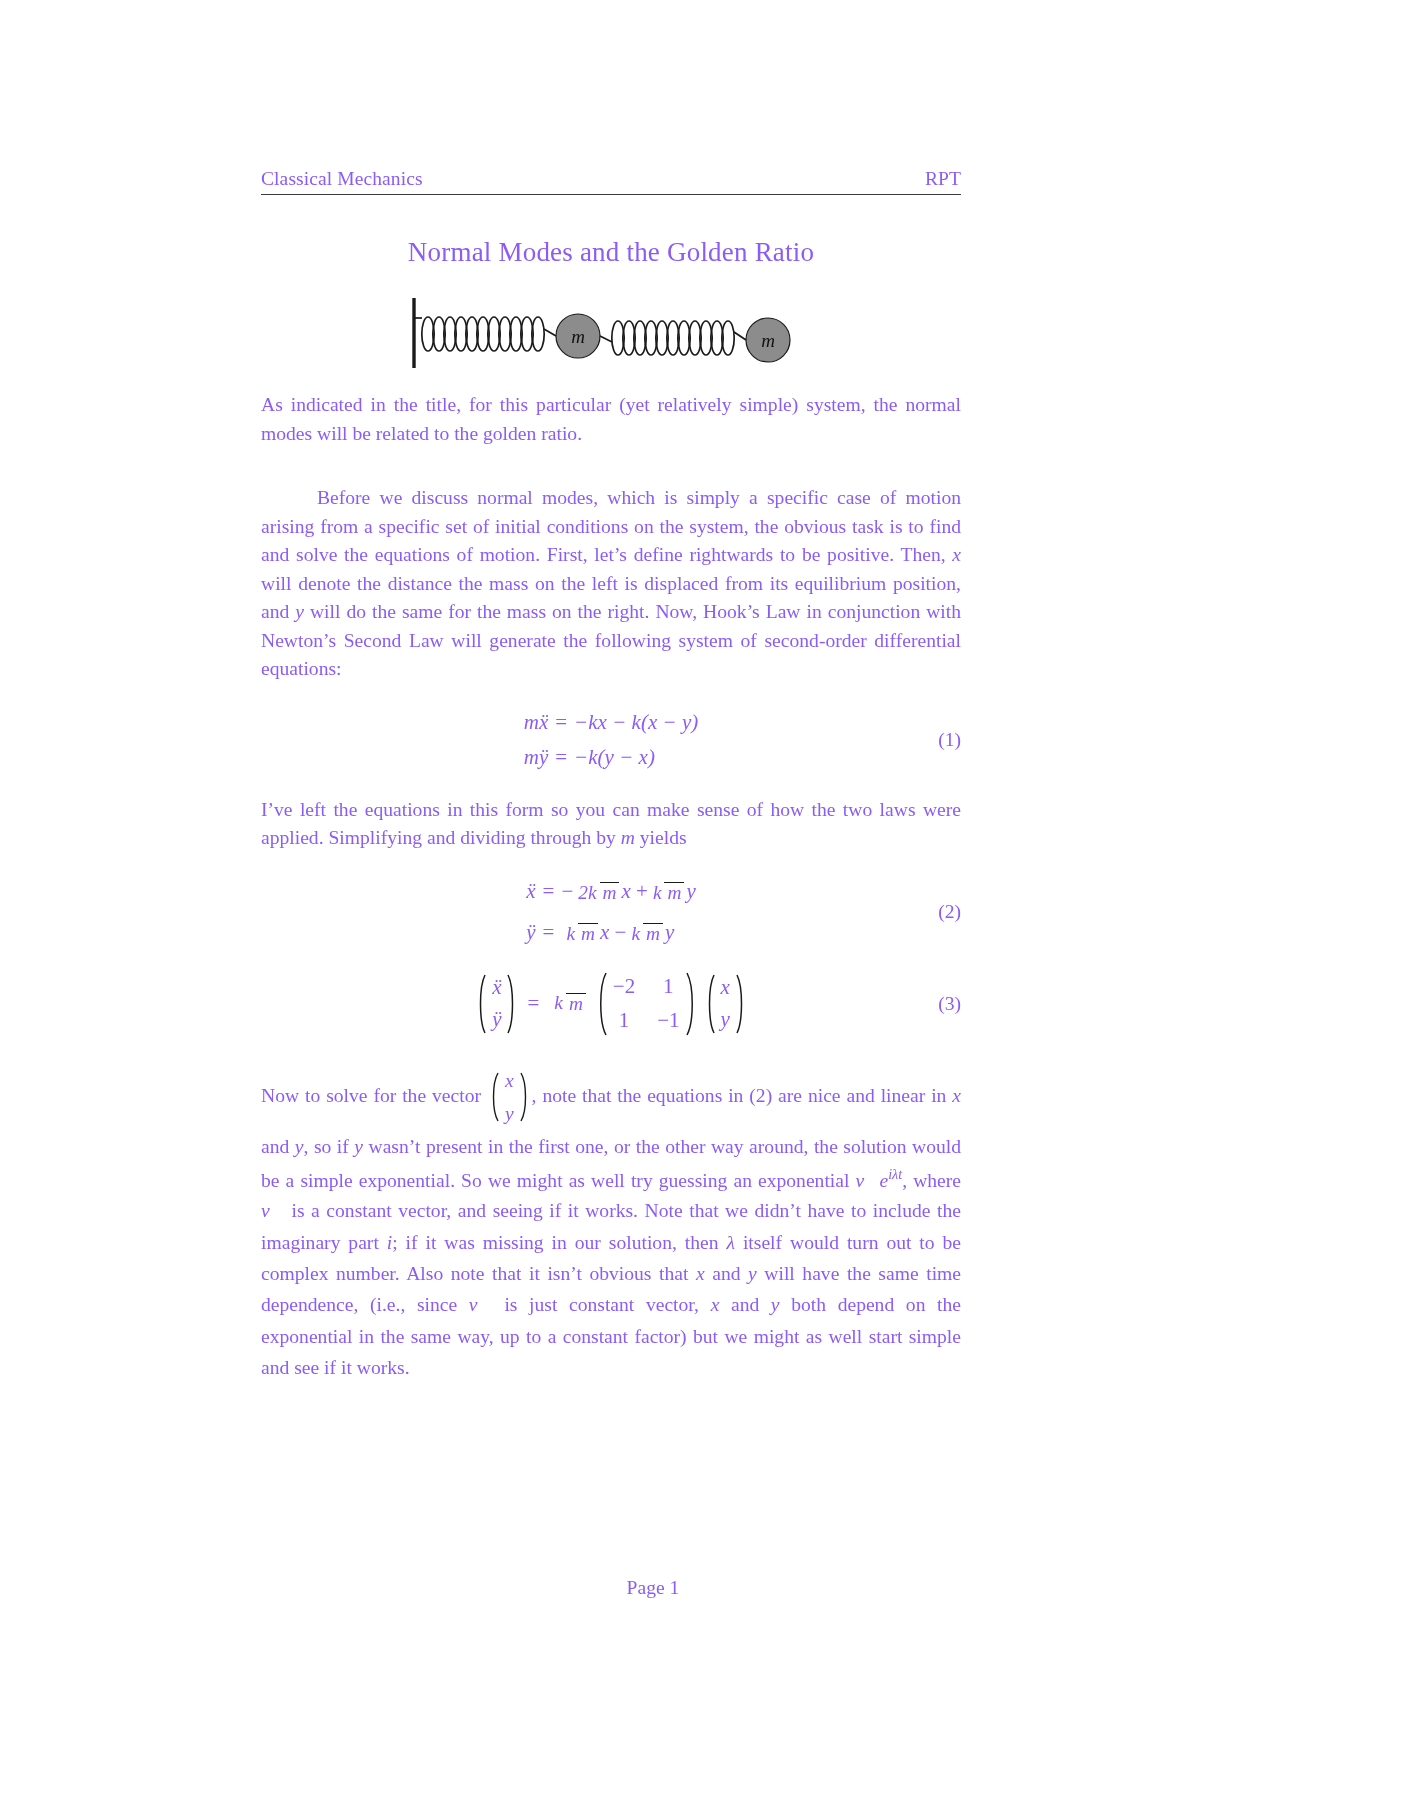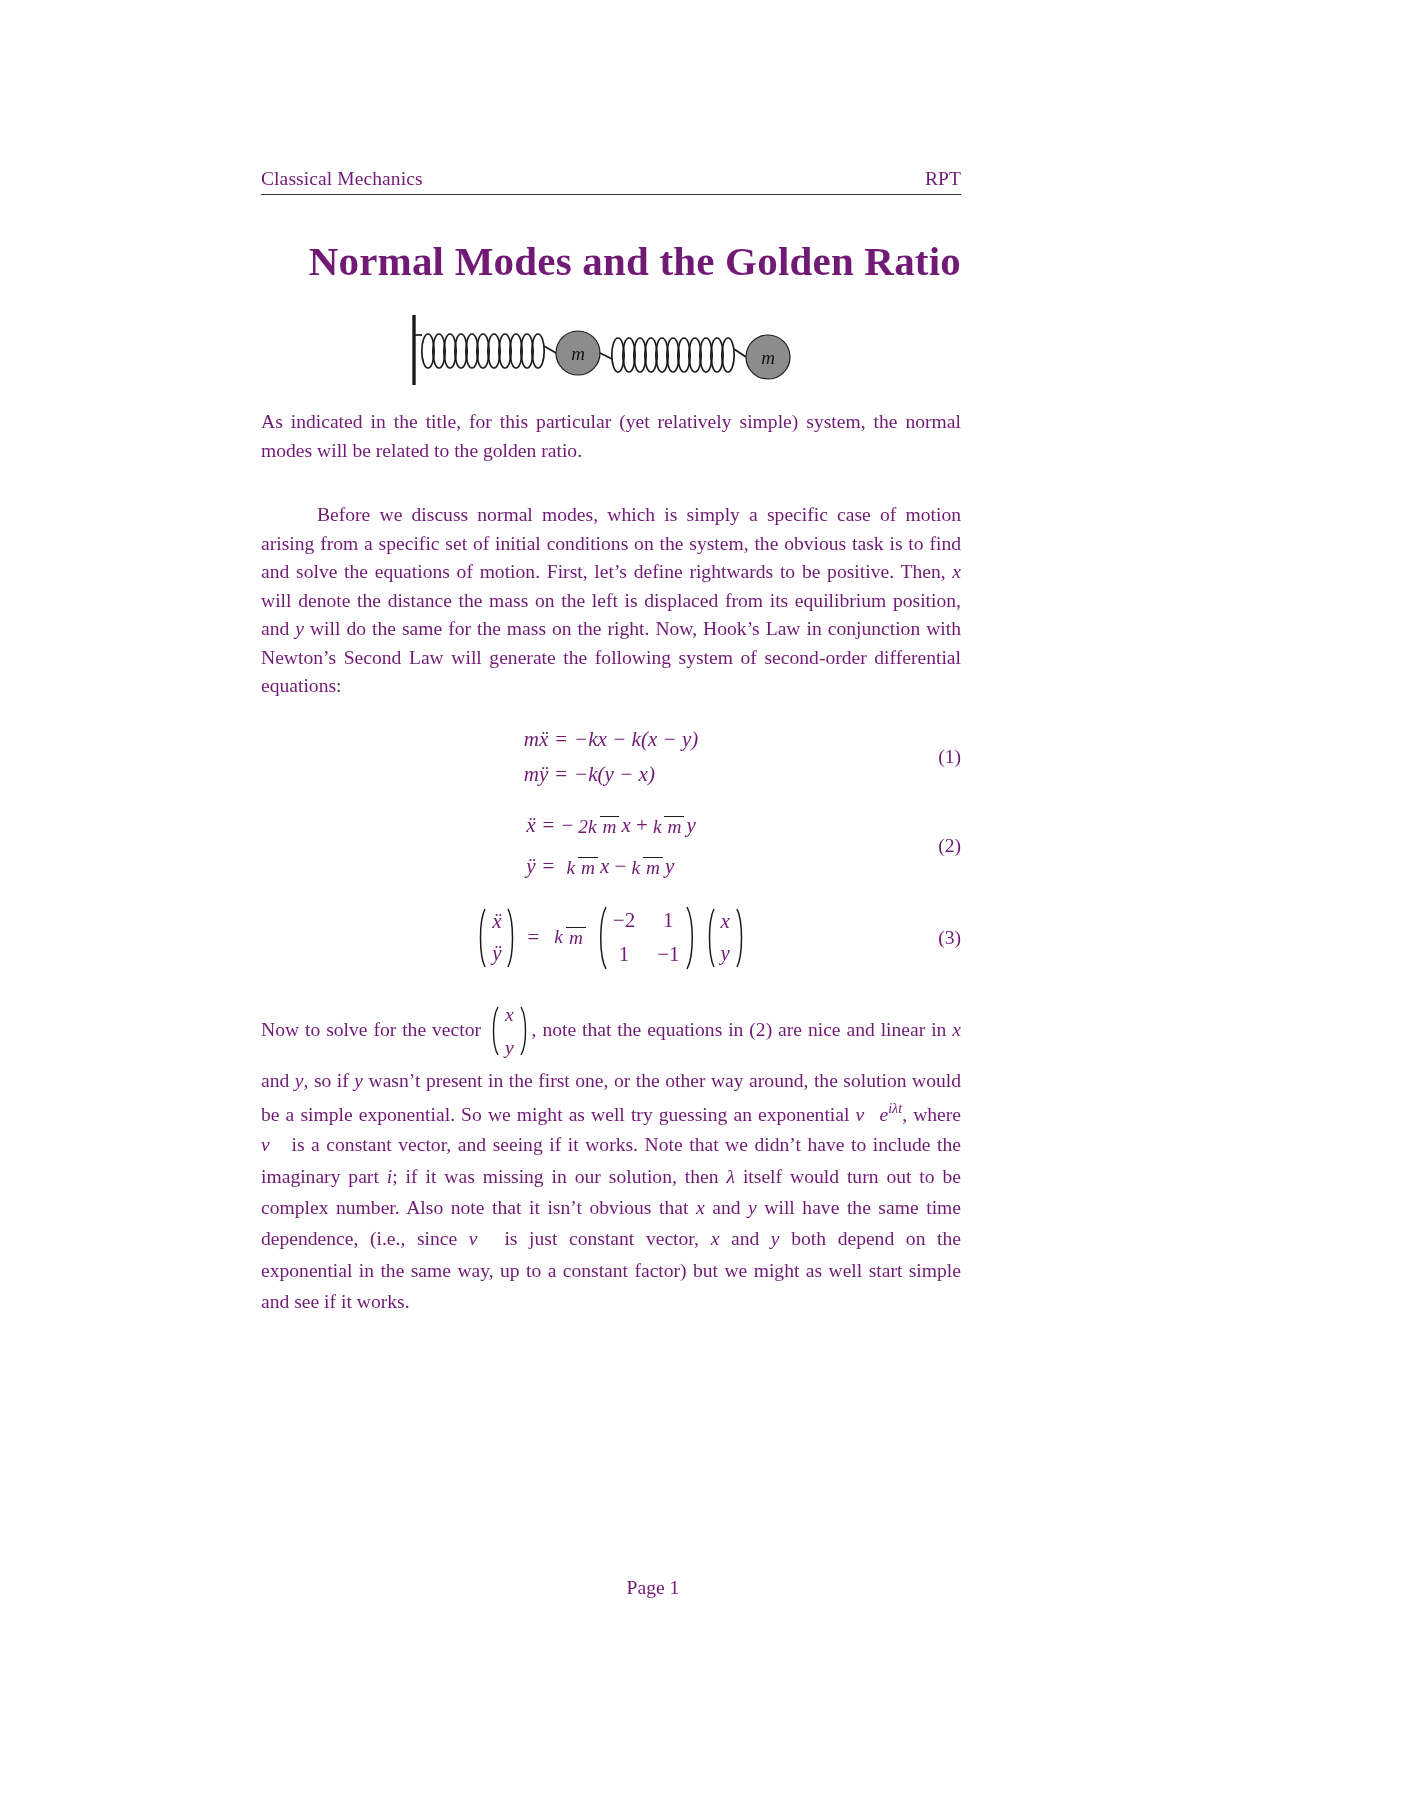--- a/index.html
+++ b/index.html
@@ -6,21 +6,21 @@
     margin: 0;
     padding: 0;
     background: #ffffff;
   }
   .page {
     position: relative;
     width: 1294px;
     height: 1819px;
     background: #ffffff;
     font-family: "Liberation Serif", "DejaVu Serif", serif;
-    color: #701a75;
+    color: #8b5cf6;
     box-sizing: border-box;
   }
   .content {
     position: absolute;
     left: 261px;
     top: 168px;
     width: 700px;
   }
 
   
@@ -32,23 +32,23 @@
     letter-spacing: 0.1px;
   }
   .rule {
     border-bottom: 1.6px solid #3a3a40;
     margin-top: 4px;
     width: 100%;
   }
 
   
   .doc-title {
-    text-align: right;
-    font-size: 41px;
-    font-weight: bold;
+    text-align: center;
+    font-size: 27px;
+    font-weight: normal;
     margin-top: 42px;
     letter-spacing: 0.2px;
   }
 
   
   p.body {
     font-size: 19.6px;
     line-height: 1.455;
     text-align: justify;
     text-justify: inter-word;
@@ -232,20 +232,23 @@
           <span class="mi rhs">−kx − k(x − y)</span>
 
           <span class="mi lhs">mÿ</span>
           <span class="rel">=</span>
           <span class="mi rhs">−k(y − x)</span>
         </div>
       </div>
       <span class="eqtag">(1)</span>
     </div>
 
+    <p class="body">
+      <span>I’ve left the equations in this form so you can make sense of how the two laws were applied. Simplifying and dividing through by </span><i class="math">m</i><span> yields</span>
+    </p>
 
     <div class="eqblock">
       <div class="eqbody">
         <div class="sys" style="row-gap:16px">
 
           <span class="mi lhs">ẍ</span>
           <span class="rel">=</span>
           <span class="rhs">
             <span>−</span><span class="frac">
                 <span class="num mi">2k</span>

